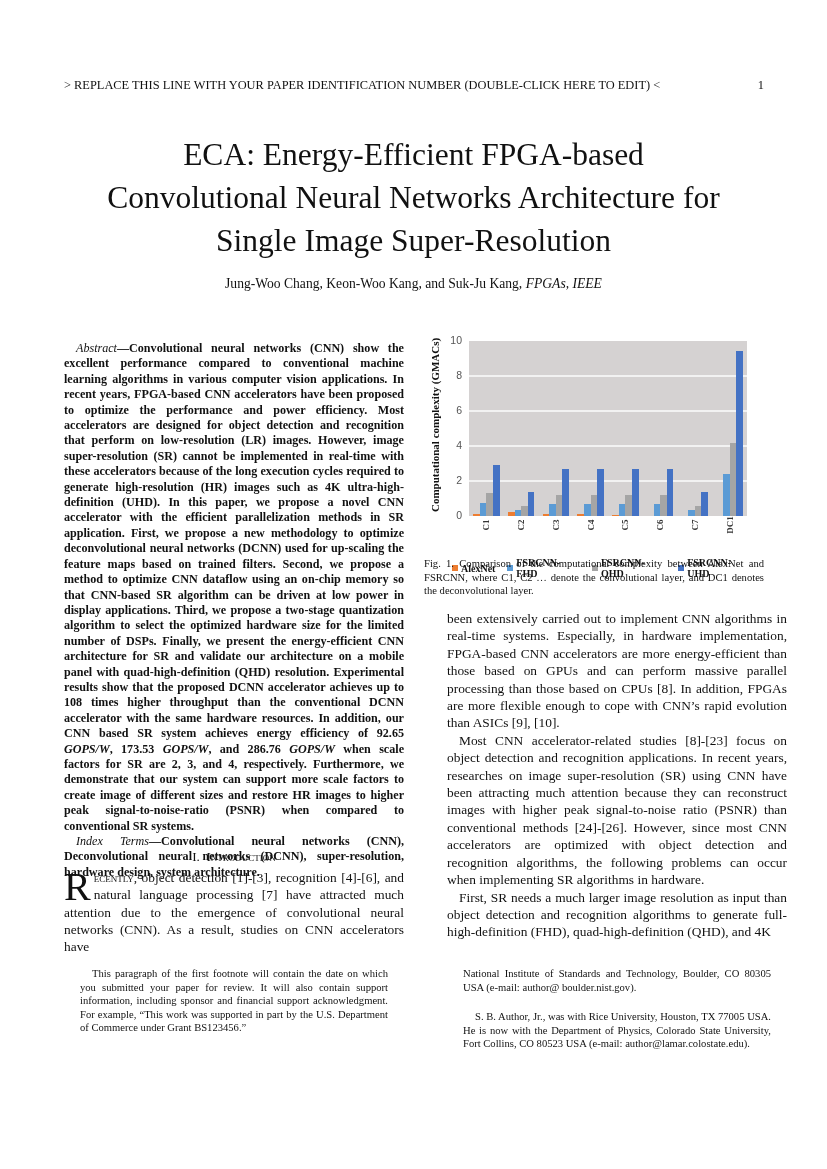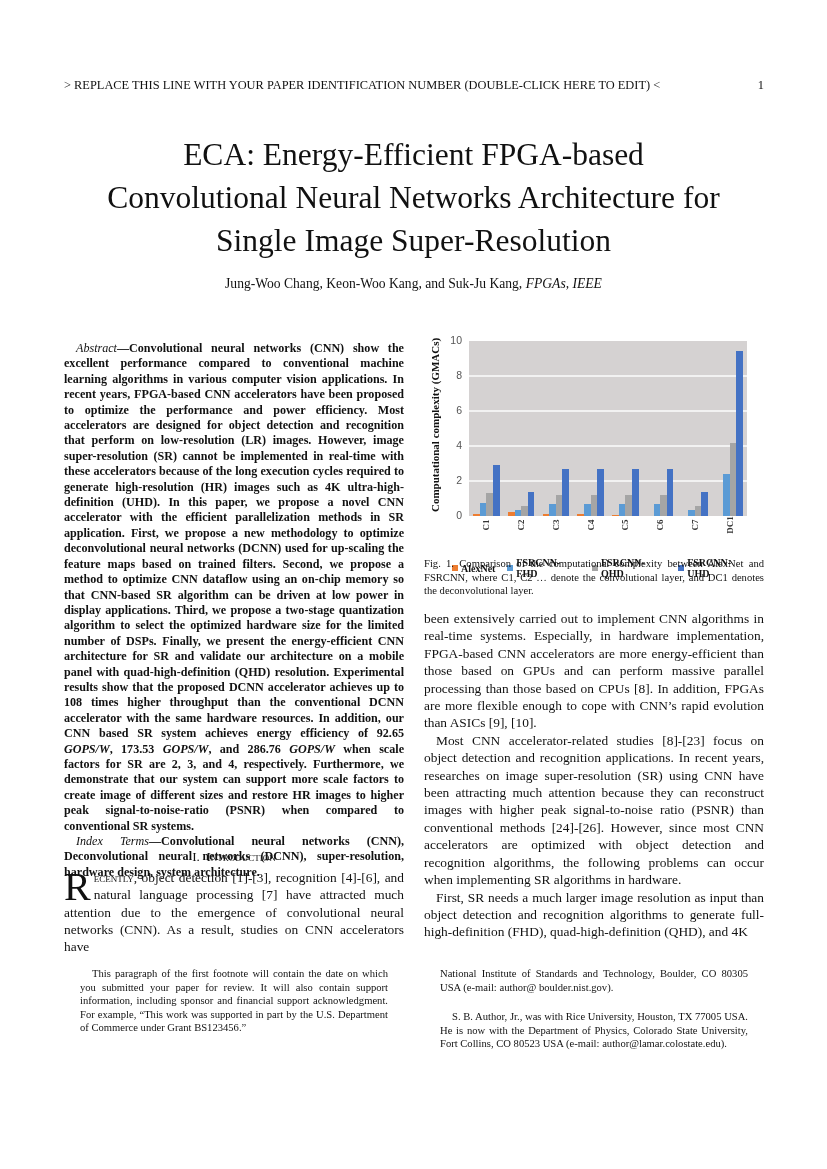--- a/index.html
+++ b/index.html
@@ -5,21 +5,21 @@
   html, body { margin:0; padding:0; background:#ffffff; }
   body { width:827px; height:1169px; position:relative; overflow:hidden;
          font-family:"Liberation Serif", "DejaVu Serif", serif; color:#111; }
   .header { position:absolute; top:78px; left:64px; width:700px; font-size:12.4px; letter-spacing:0; }
   .header .hl { position:absolute; left:0; top:0; white-space:nowrap; }
   .header .pn { position:absolute; right:0; top:0; }
   .title { position:absolute; top:133px; left:60px; width:707px; text-align:center;
            font-size:31.5px; line-height:43px; }
   .authors { position:absolute; top:276px; left:60px; width:707px; text-align:center; font-size:13.6px; }
   .col-left { position:absolute; left:64px; width:340px; }
-  .col-right { position:absolute; left:424px; width:340px;font-family:Liberation Serif, serif; }
+  .col-right { position:absolute; left:447px; width:340px;font-family:Liberation Serif, serif; }
   .abstract { top:341px; font-size:12.1px; line-height:15.4px; font-weight:bold; text-align:justify; }
   .abstract p { margin:0; text-indent:12px; }
   .abstract i { font-weight:normal; }
   .abstract .gops { font-style:italic; font-weight:bold; }
   .section-heading { position:absolute; top:849px; left:64px; width:340px; text-align:center; font-size:13.2px; }
   .section-heading .sc { font-variant:small-caps;margin-top:18px; }
   .intro { top:869px; font-size:13.4px; line-height:17.3px; text-align:justify; }
   .intro p { margin:0; }
   .dropcap { float:left; font-size:40px; line-height:32px; margin:2px 3px 0 0; }
   .sc2 { font-variant:small-caps; }

